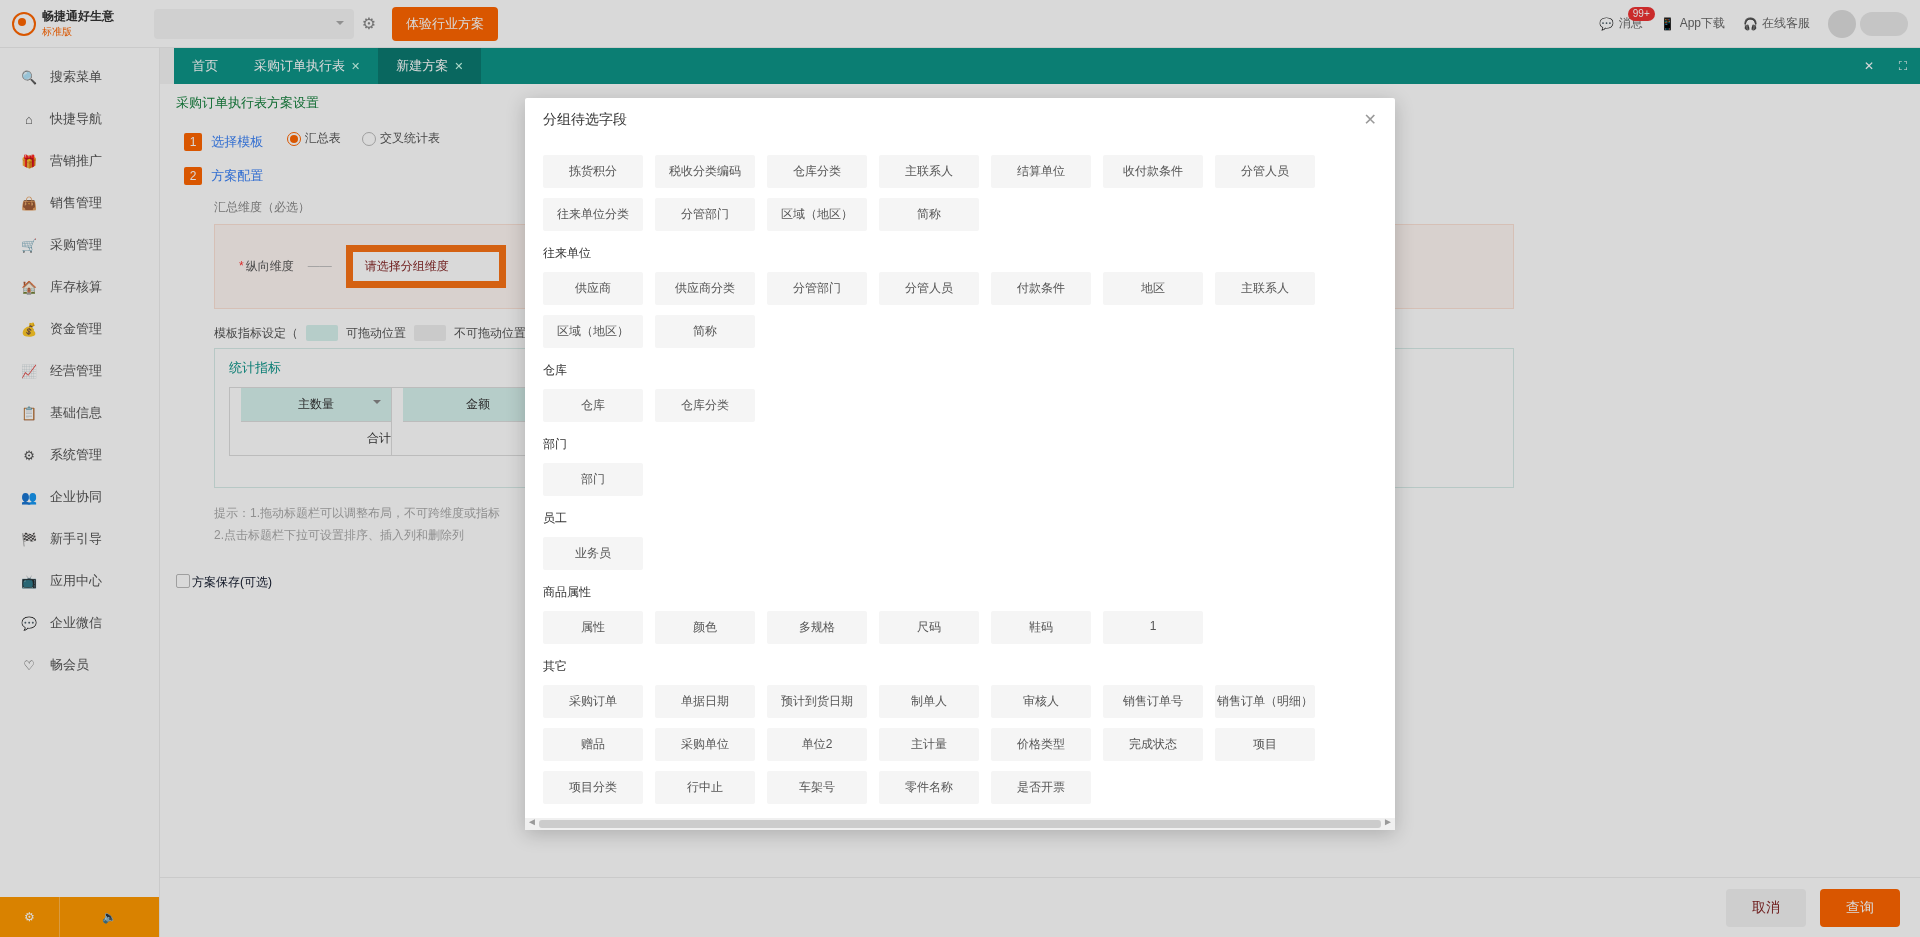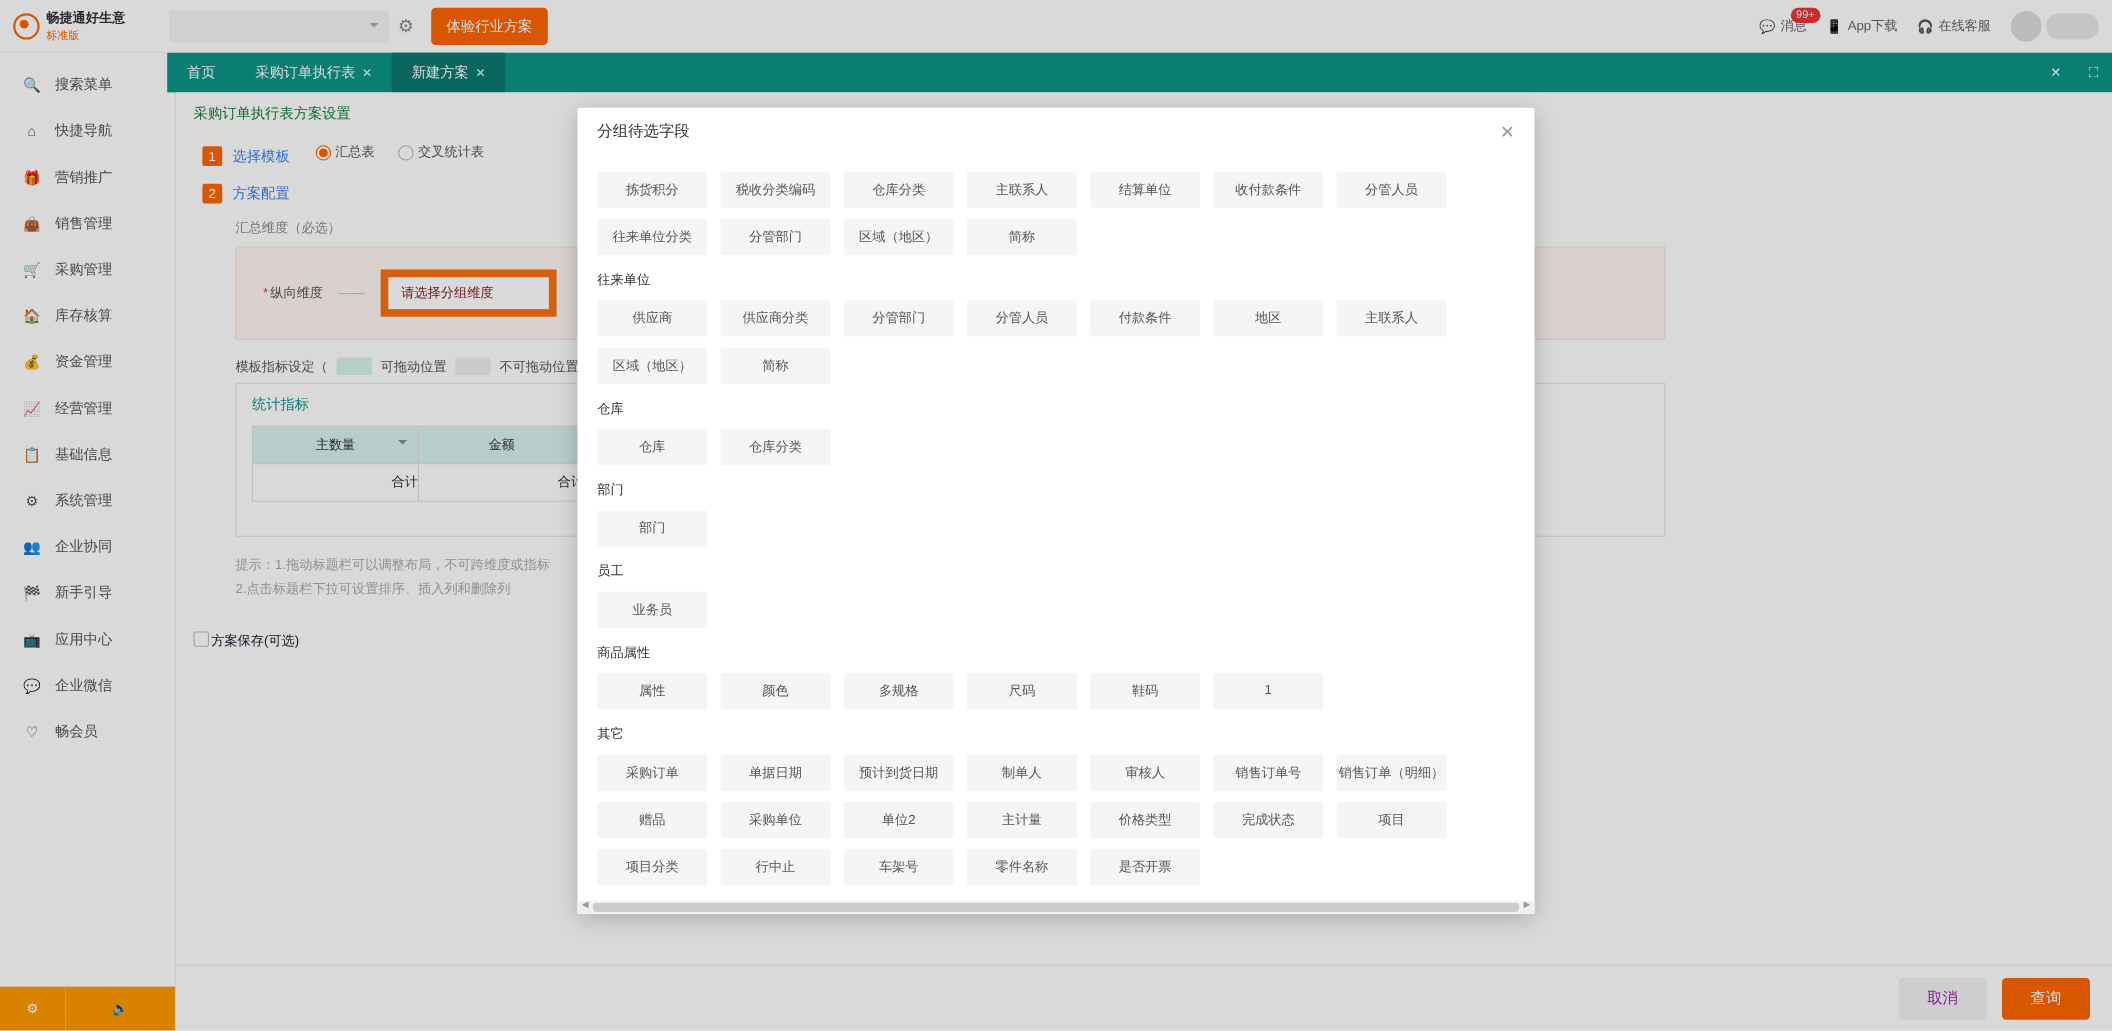--- a/index.html
+++ b/index.html
@@ -27,21 +27,21 @@
 
 .sidebar { position: absolute; left: 0; top: 48px; bottom: 0; width: 160px; background: #fff; border-right: 1px solid #eee; display: flex; flex-direction: column; }
 .sb-items { flex: 1; overflow: auto; padding-top: 8px; }
 .sb-item { display: flex; align-items: center; padding: 12px 20px; color: #555; gap: 12px; font-size: 13px; }
 .sb-icon { width: 18px; height: 18px; display: inline-flex; align-items: center; justify-content: center; }
 .sb-footer { height: 40px; background: #f90; display: flex; align-items: center; }
 .sb-foot-btn { flex: 1; display: flex; align-items: center; justify-content: center; color: #fff; height: 100%; }
 .sb-foot-btn:first-child { flex: 0 0 60px; border-right: 1px solid rgba(255,255,255,0.3); }
 
 
-.tabs { position: absolute; left: 152px; right: 0; top: 48px; height: 36px; background: #0d9488; display: flex; align-items: center; }
+.tabs { position: absolute; left: 174px; right: 0; top: 48px; height: 36px; background: #0d9488; display: flex; align-items: center; }
 .tab { padding: 0 18px; height: 100%; display: flex; align-items: center; color: #fff; font-size: 13px; gap: 6px; }
 .tab.active { background: #0b7a70; }
 .tab-close { color: #cfe; font-size: 11px; }
 .tabs-right { margin-left: auto; display: flex; }
 .tabs-btn { width: 34px; height: 36px; display: flex; align-items: center; justify-content: center; color: #fff; }
 
 
 .content { position: absolute; left: 160px; right: 0; top: 84px; bottom: 60px; background: #fff; overflow: auto; }
 .page-head { padding: 10px 16px; color: #15803d; font-size: 13px; }
 .section { padding: 8px 24px; }
@@ -57,34 +57,34 @@
 .dim-label { color:#555; margin-right: 14px; }
 .dim-sep { color:#bbb; margin-right: 14px; }
 .dim-input { background:#fff; border:7px solid #f97316; padding:6px 12px; color:#7f1d1d; min-width: 160px; }
 .legend { display:flex; align-items:center; gap:8px; margin: 16px 0 6px 30px; color:#555; }
 .legend-chip { display:inline-block; width: 32px; height:16px; border-radius:2px; }
 .chip-teal { background:#d6f1ed; }
 .chip-gray { background:#eee; }
 .metrics-box { margin: 6px 0 6px 30px; border:1px solid #d8ece8; min-height: 140px; width: 1300px; }
 .metrics-title { padding: 10px 14px; color:#0d9488; font-size:13px; }
 .metrics-table { display:flex; }
-.metrics-col { border:1px solid #ddd; border-left:none; }
+.metrics-col { border:1px solid #ddd; border-left:none;padding-left:11px; }
 .metrics-col:first-child { border-left:1px solid #ddd; }
 .metrics-hdr { background:#d6f1ed; padding: 8px 40px; text-align:center; position:relative; min-width: 150px; }
 .metrics-hdr .caret { position:absolute; right:10px; top:12px; border:4px solid transparent; border-top-color:#888; }
 .metrics-cell { padding: 8px 0; text-align:right; background:#fff; border-top:1px solid #ddd; }
 .tips { margin: 14px 0 6px 30px; color:#aaa; line-height: 22px; }
 .save-row { padding: 14px 16px; }
 .chk { display:inline-flex; align-items:flex-start; gap:2px; color:#0f172a; }
 .chk-box { width:14px; height:14px; border:1px solid #bbb; border-radius:2px; }
 
 
 .footer-bar { position:absolute; left:160px; right:0; bottom:0; height:60px; background:#fff; display:flex; align-items:center; justify-content:flex-end; padding: 0 20px; gap: 14px; border-top:1px solid #eee; }
 .btn { padding: 10px 26px; border-radius:4px; font-size:14px; }
-.btn-default { background:#f2f2f2; color:#a21caf; }
+.btn-default { background:#f2f2f2; color:#7f1d1d; }
 .btn-primary { background:#f60; color:#fff; }
 
 
 .overlay { position:absolute; inset:0; background: rgba(0,0,0,0.15); z-index: 50; }
 .modal { position:absolute; top: 98px; left: 50%; transform: translateX(-50%); width: 870px; max-height: 740px; background:#fff; border-radius:2px; box-shadow: 0 4px 20px rgba(0,0,0,0.2); z-index:60; display:flex; flex-direction:column; }
 .modal-head { padding: 12px 18px; display:flex; align-items:center; font-size:14px; color:#333; }
 .modal-close { margin-left:auto; color:#999; font-size:16px; cursor:pointer; }
 .modal-body { flex:1; overflow-y:auto; overflow-x:auto; padding: 0 4px 4px 18px; }
 .modal-body::-webkit-scrollbar { width:10px; height:10px; }
 .modal-body::-webkit-scrollbar-thumb { background:#ccc; border-radius:4px; }

